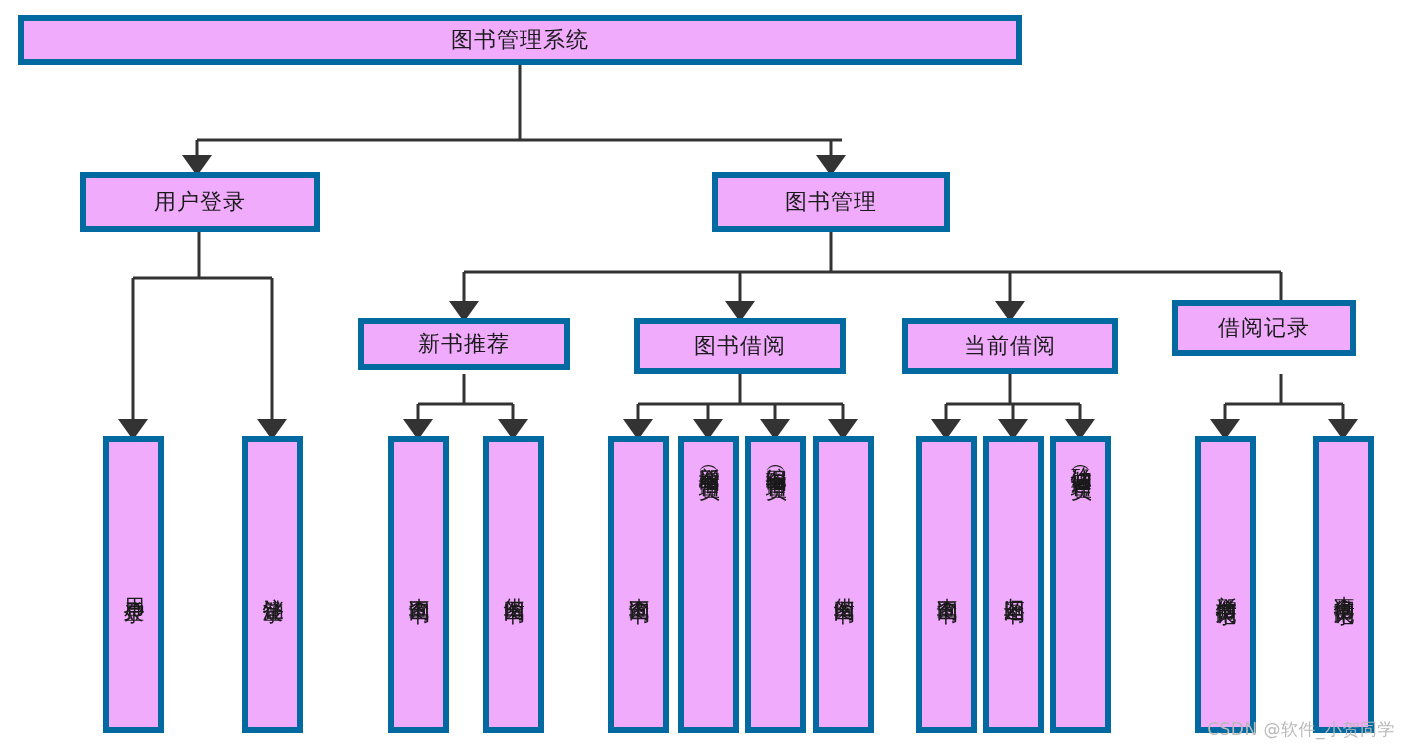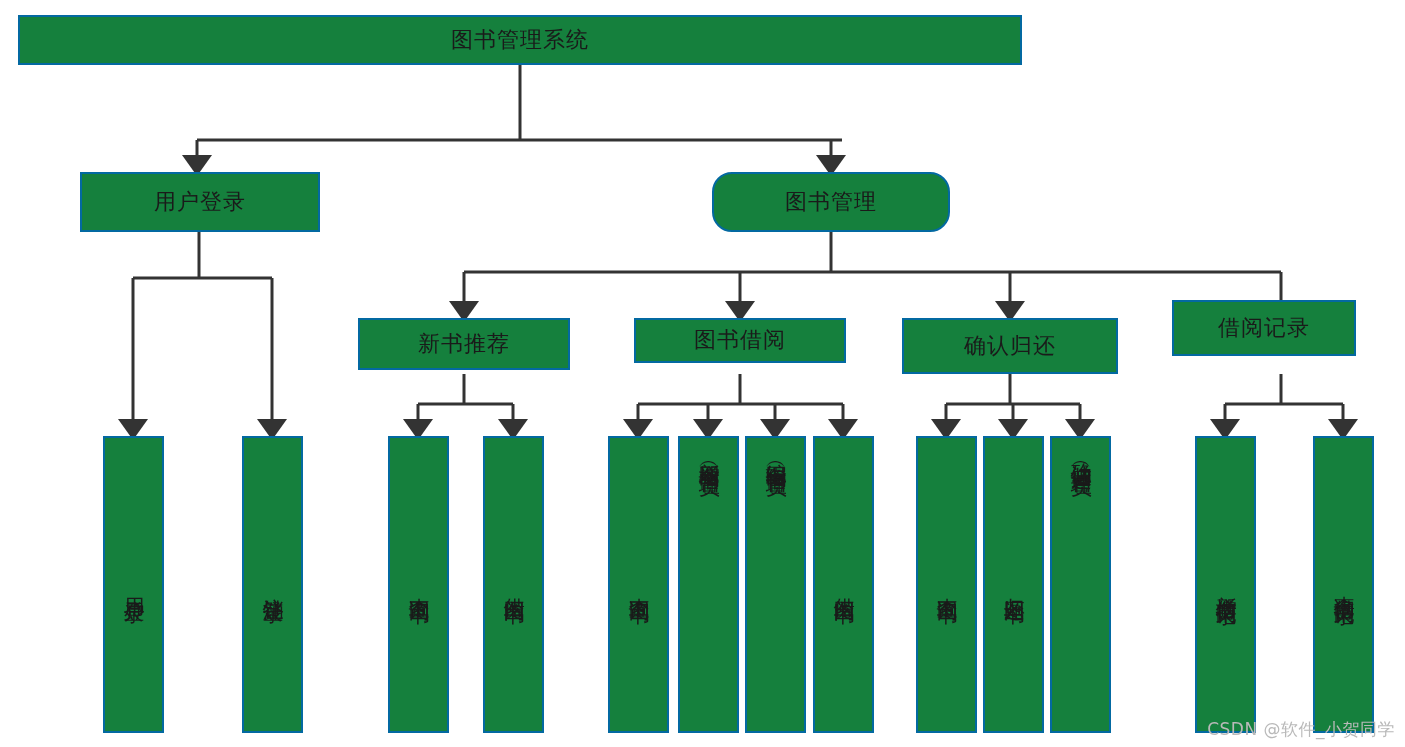--- a/index.html
+++ b/index.html
@@ -22,22 +22,22 @@
     position: absolute;
     left: 0;
     top: 0;
     width: 1405px;
     height: 747px;
     pointer-events: none;
   }
   .node {
     position: absolute;
     box-sizing: border-box;
-    background: #15803d;
-    border: 2px solid #0369a1;
+    background: #f0abfc;
+    border: 6px solid #0369a1;
     display: flex;
     align-items: center;
     justify-content: center;
     color: #1a1a1a;
     z-index: 2;
   }
   .node-h {
     font-size: 22px;
     line-height: 1.2;
     letter-spacing: 1px;
@@ -127,32 +127,32 @@
     </g>
   </svg>
 
   <div class="node node-h" style="left:18px; top:15px; width:1004px; height:50px;">
     <span>图书管理系统</span>
   </div>
 
   <div class="node node-h" style="left:80px; top:172px; width:240px; height:60px;">
     <span>用户登录</span>
   </div>
-  <div class="node node-h" style="left:712px; top:172px; width:238px; height:60px;border-radius:20px;">
+  <div class="node node-h" style="left:712px; top:172px; width:238px; height:60px;">
     <span>图书管理</span>
   </div>
 
   <div class="node node-h" style="left:358px; top:318px; width:212px; height:52px;">
     <span>新书推荐</span>
   </div>
-  <div class="node node-h" style="left:634px; top:318px; width:212px; height:45px;">
+  <div class="node node-h" style="left:634px; top:318px; width:212px; height:56px;">
     <span>图书借阅</span>
   </div>
   <div class="node node-h" style="left:902px; top:318px; width:216px; height:56px;">
-    <span>确认归还</span>
+    <span>当前借阅</span>
   </div>
   <div class="node node-h" style="left:1172px; top:300px; width:184px; height:56px;">
     <span>借阅记录</span>
   </div>
 
   <div class="node node-v" style="left:103px; top:436px; width:61px; height:297px;">
     <span class="vtext centered">用户登录</span>
   </div>
   <div class="node node-v" style="left:242px; top:436px; width:61px; height:297px;">
     <span class="vtext centered">注销登录</span>

